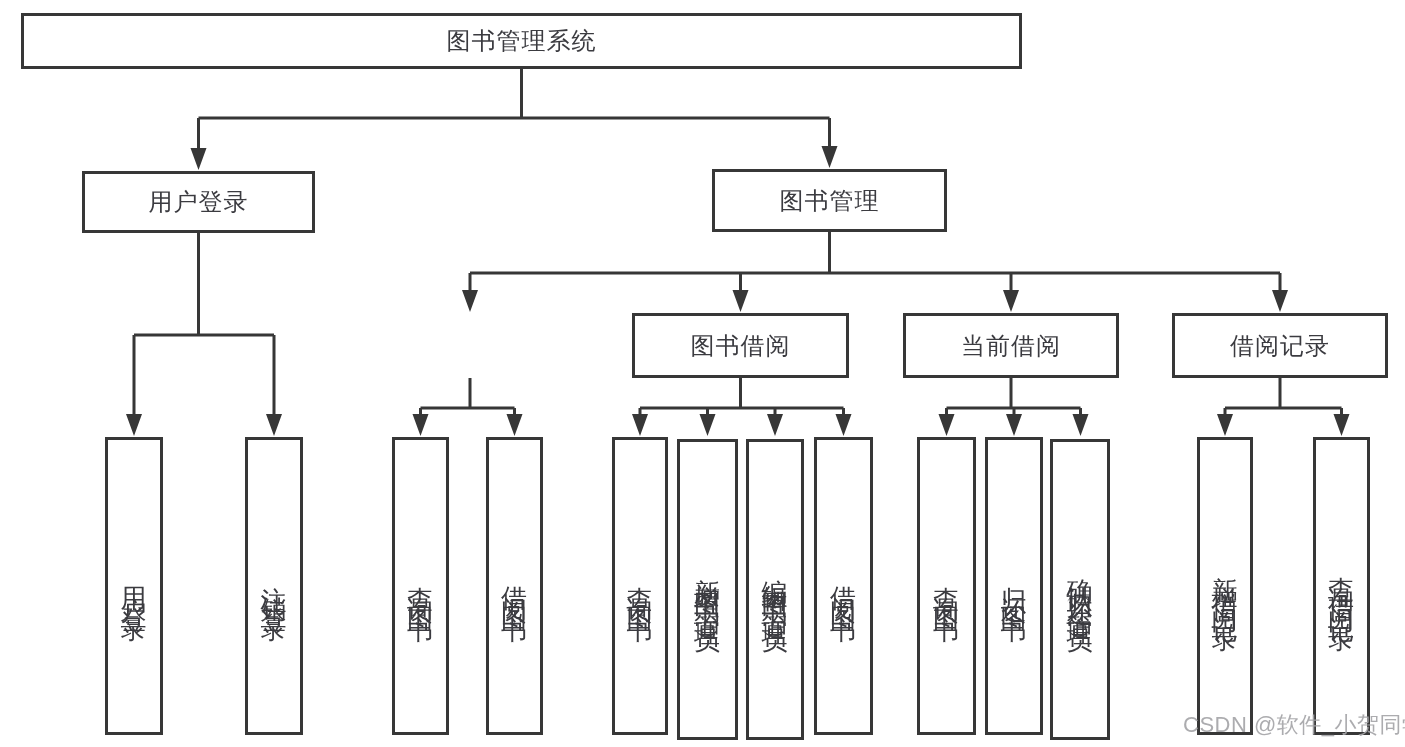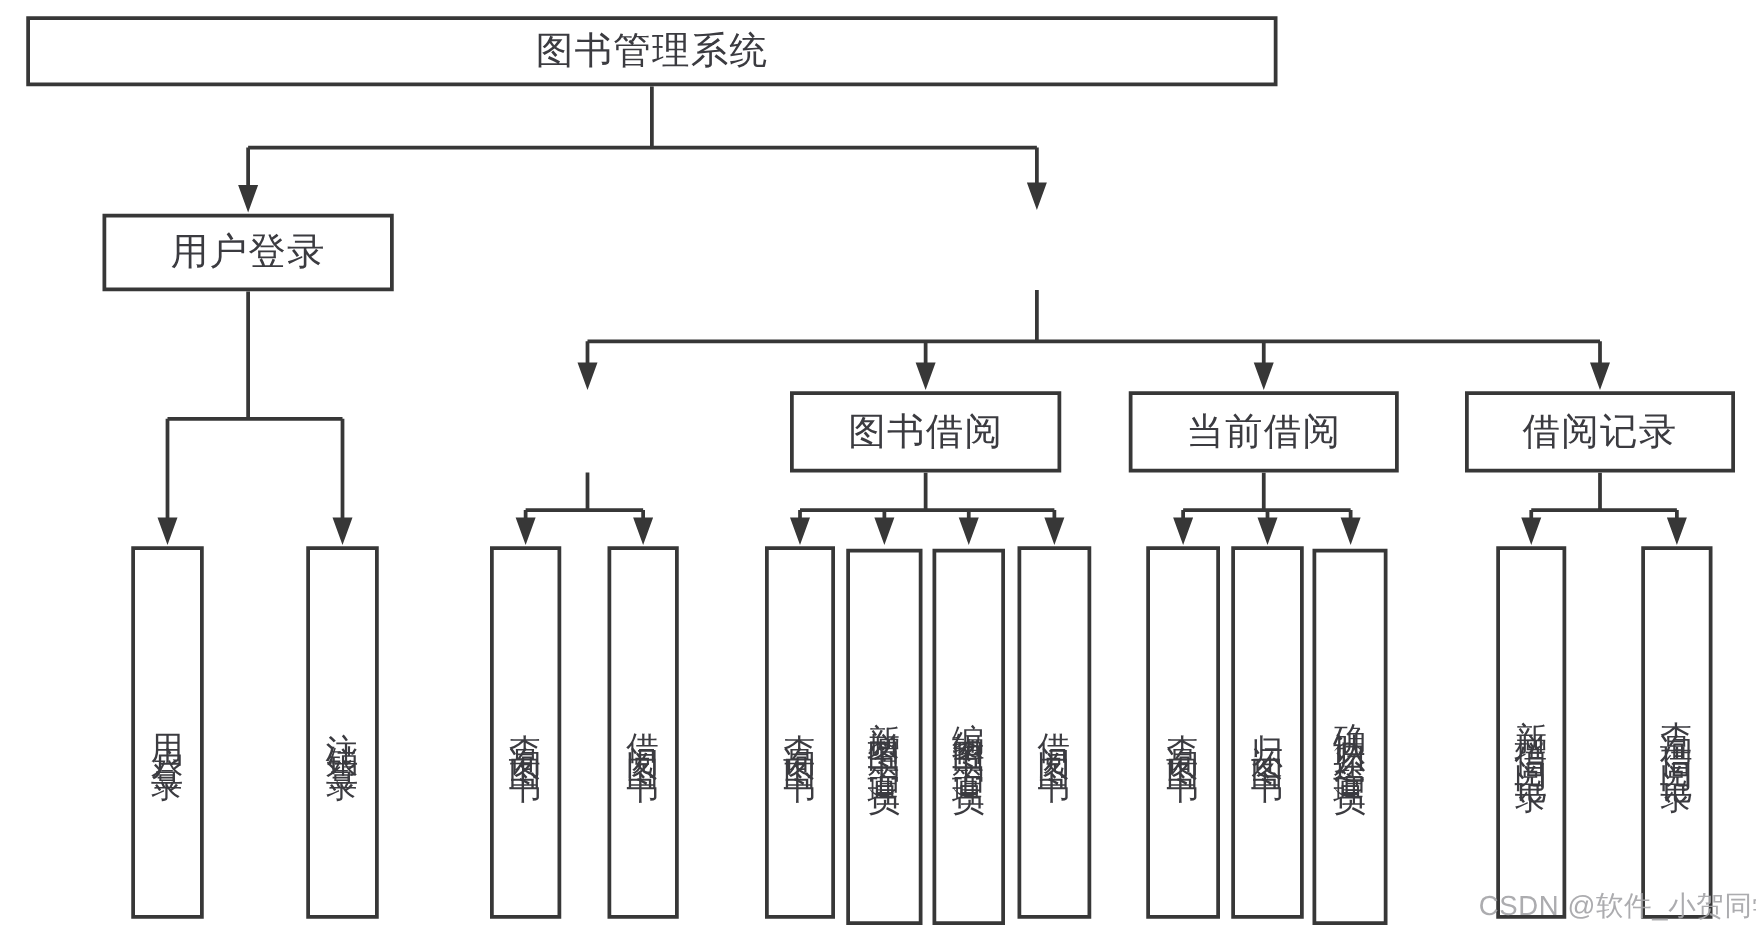--- a/index.html
+++ b/index.html
@@ -25,21 +25,21 @@
     position: absolute;
     box-sizing: border-box;
     border: 3px solid var(--line);
     background: #ffffff;
     display: flex;
     align-items: center;
     justify-content: center;
   }
   .node .lbl {
     color: var(--text);
-    font-size: 30px;
+    font-size: 24px;
     letter-spacing: 1px;
     white-space: nowrap;
     line-height: 1;
   }
   .leaf .lbl {
     writing-mode: vertical-rl;
     text-orientation: mixed;
     font-size: 26px;
     letter-spacing: 10px;
     line-height: 1;
@@ -95,20 +95,23 @@
       M1333.5,414 h16 L1341.5,436 z"></path>
   </svg>
 
   <div class="node" style="left:21px; top:13px; width:1001px; height:56px;">
     <span class="lbl">图书管理系统</span>
   </div>
 
   <div class="node" style="left:82px; top:171px; width:233px; height:62px;">
     <span class="lbl">用户登录</span>
   </div>
+  <div class="node" style="left:712px; top:169px; width:235px; height:63px;">
+    <span class="lbl">图书管理</span>
+  </div>
 
   <div class="node" style="left:632px; top:313px; width:217px; height:65px;">
     <span class="lbl">图书借阅</span>
   </div>
   <div class="node" style="left:903px; top:313px; width:216px; height:65px;">
     <span class="lbl">当前借阅</span>
   </div>
   <div class="node" style="left:1172px; top:313px; width:216px; height:65px;">
     <span class="lbl">借阅记录</span>
   </div>

